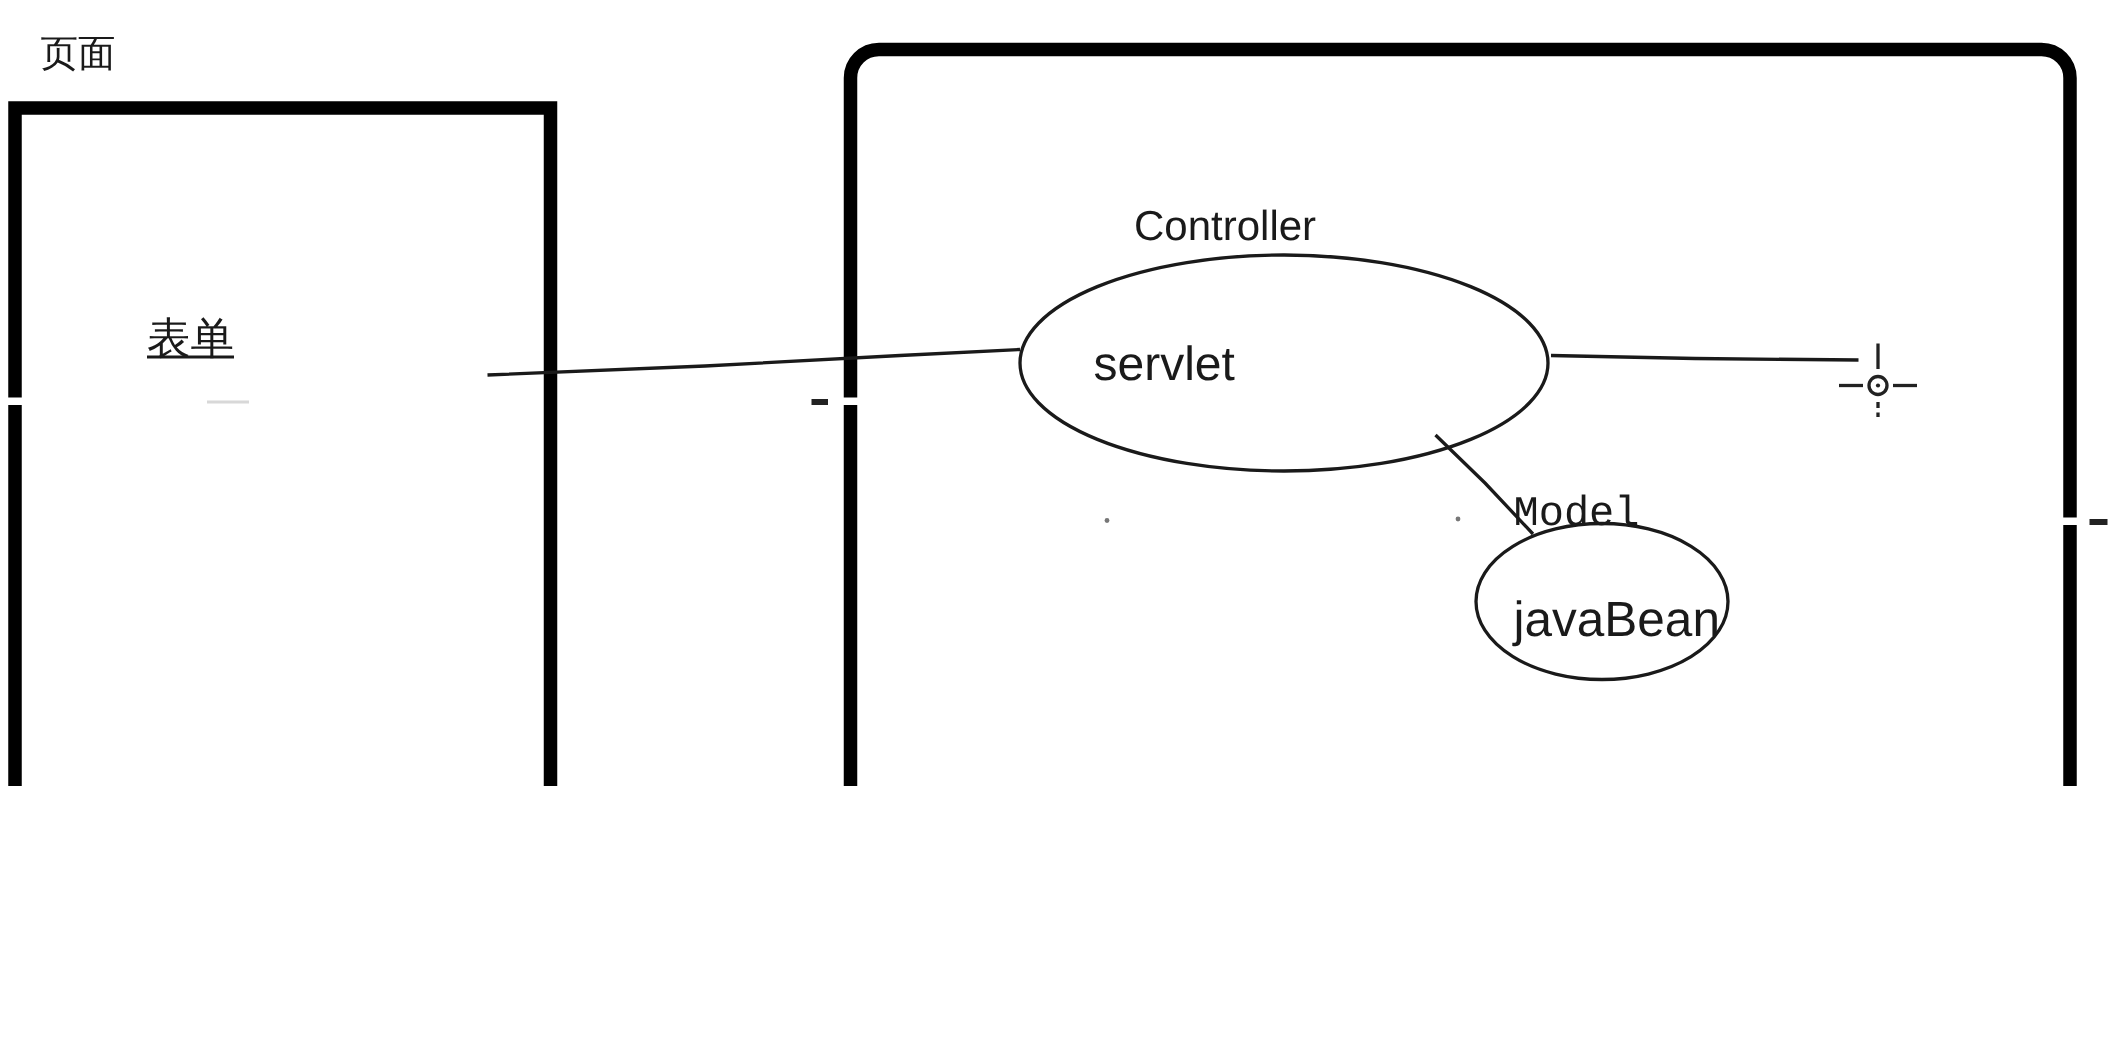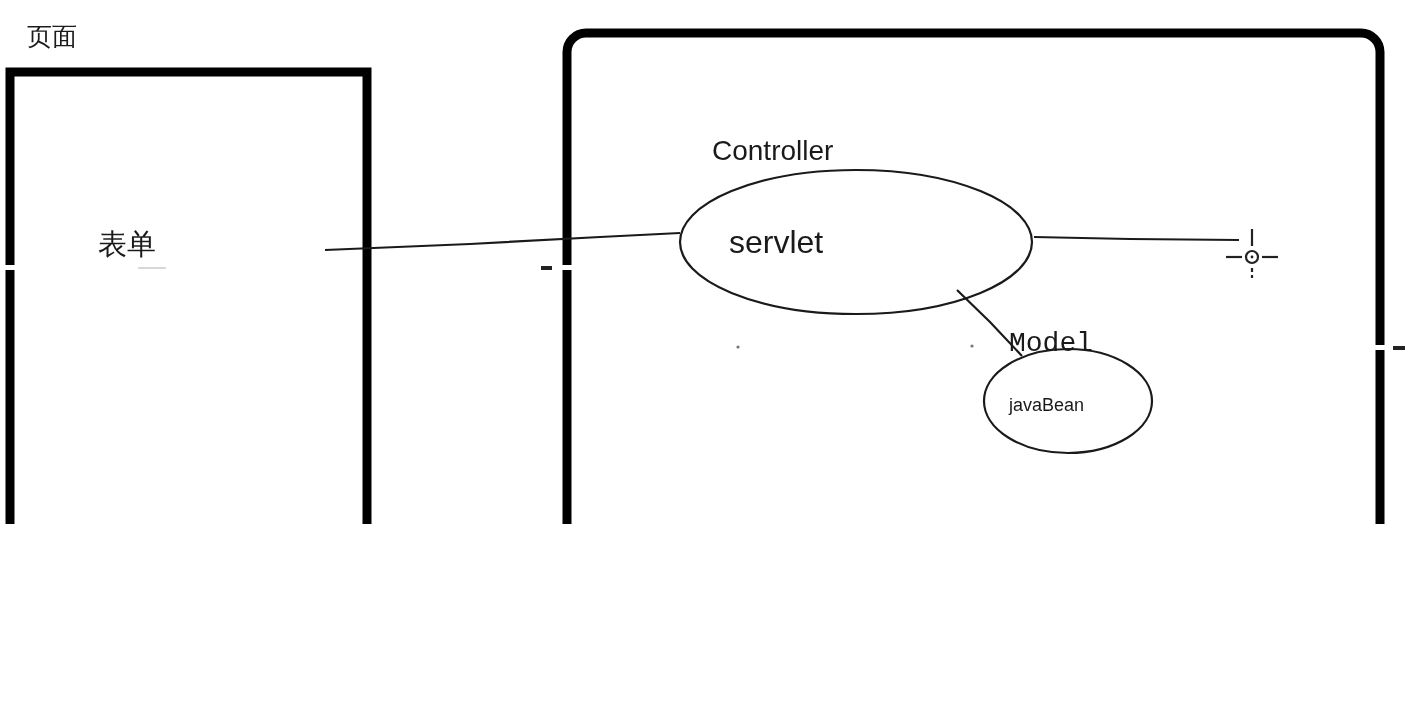--- a/index.html
+++ b/index.html
@@ -25,25 +25,25 @@
     height: 704px;
   }
   .lbl {
     position: absolute;
     white-space: nowrap;
     color: #1a1a1a;
     line-height: 1;
     font-family: "Liberation Sans", "DejaVu Sans", sans-serif;
   }
   .lbl-page    { left: 27px;  top: 24px;  font-size: 25px; }
-  .lbl-form    { left: 98px;  top: 230px; font-size: 29px; }
-  .lbl-ctrl    { left: 712px; top: 137px; font-size: 28px; }
+  .lbl-form    { left: 98px;  top: 212px; font-size: 29px; text-decoration: underline; }
+  .lbl-ctrl    { left: 756px; top: 137px; font-size: 28px; }
   .lbl-servlet { left: 729px; top: 226px; font-size: 32px; }
   .lbl-model   { left: 1009px;top: 330px; font-size: 28px; font-family: Liberation Mono, monospace; }
-  .lbl-bean    { left: 1009px;top: 396px; font-size: 18px; }
+  .lbl-bean    { left: 1009px;top: 396px; font-size: 33px; }
 </style>
 </head>
 <body>
 
 <div id="canvas">
 
   <svg class="layer" viewBox="0 0 1409 704">
 
     <rect x="10" y="72" width="357" height="516" fill="#ffffff" stroke="#000000" stroke-width="9"></rect>
 

